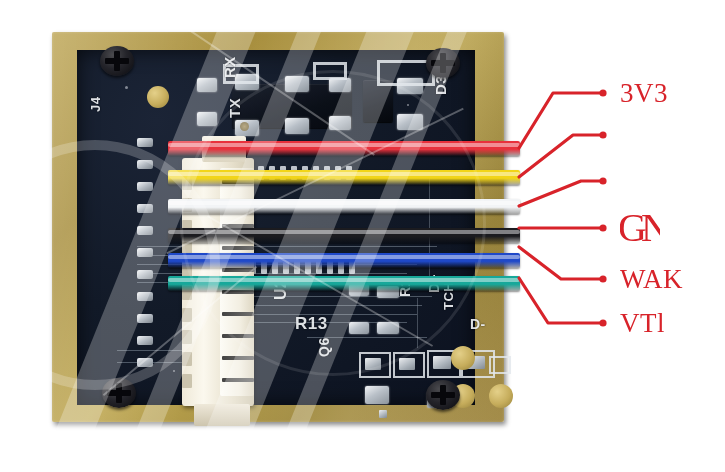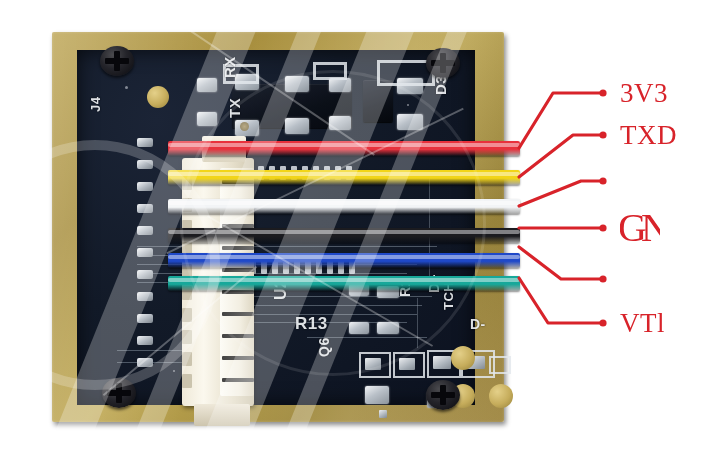--- a/index.html
+++ b/index.html
@@ -364,20 +364,20 @@
       <polyline points="519,228 603,228 603,228" fill="none" stroke="#d8232a" stroke-width="3.2" stroke-linecap="round" stroke-linejoin="round"></polyline>
       <circle cx="603" cy="228" r="3.6" fill="#d8232a"></circle>
       <polyline points="519,247 561,279 603,279" fill="none" stroke="#d8232a" stroke-width="3.2" stroke-linecap="round" stroke-linejoin="round"></polyline>
       <circle cx="603" cy="279" r="3.6" fill="#d8232a"></circle>
       <polyline points="519,278 548,323 603,323" fill="none" stroke="#d8232a" stroke-width="3.2" stroke-linecap="round" stroke-linejoin="round"></polyline>
       <circle cx="603" cy="323" r="3.6" fill="#d8232a"></circle>
     </svg>
 
   <div id="callouts">
       <div class="label" style="left: 620px; top: 80px;">3V3</div>
-      <div class="label" style="left: 620px; top: 122px;">TXD</div>
       <div class="clip-label" style="left: 620px; top: 212px; width: 40px;">
         <div class="label" style="margin-top: -4px; margin-left: -2px; font-size: 40px; line-height: 40px; letter-spacing: -6px;">GND</div>
       </div>
+      <div class="label" style="left: 620px; top: 266px;">WAK</div>
       <div class="label" style="left: 620px; top: 310px;">VTl</div>
     </div>
 
 </div>
 
 </body></html>

